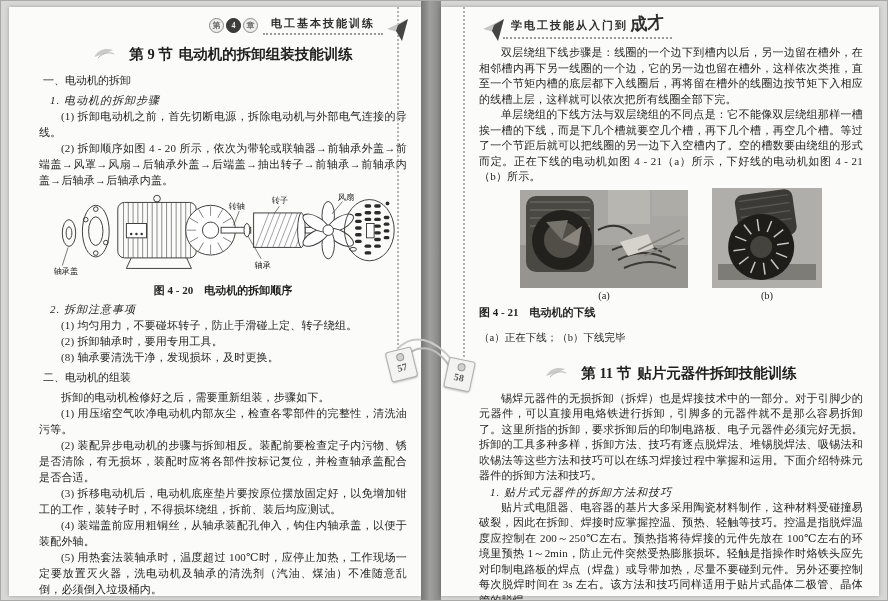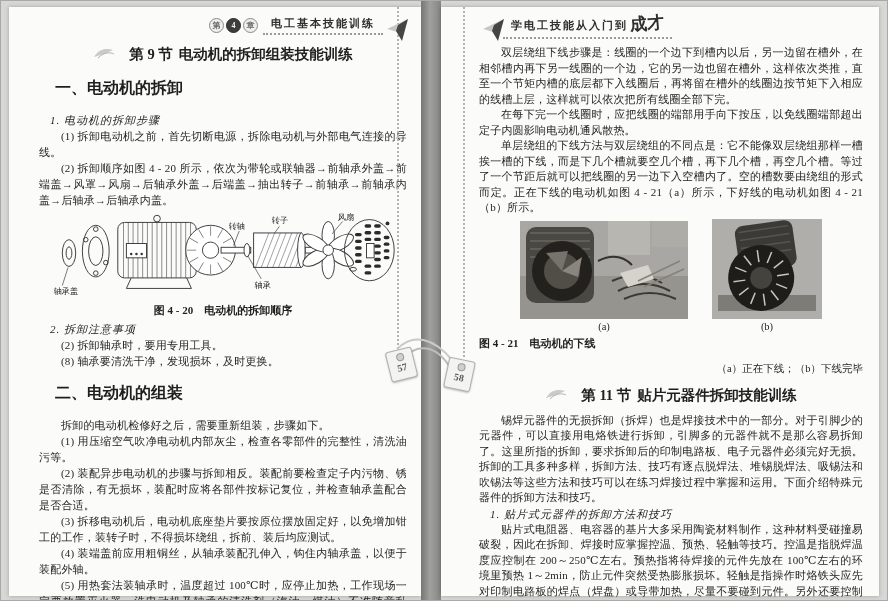--- a/index.html
+++ b/index.html
@@ -36,36 +36,36 @@
   .tag-l{right:6px;top:342;top:342px;transform:rotate(-14deg);}
   .tag-r{left:5px;top:352px;transform:rotate(12deg);}
   .tag-dot{position:absolute;top:3px;left:9px;width:6px;height:6px;border-radius:50%;
            background:#cfcfcd;border:1px solid #9a9a98;}
   .tag-num{font-size:10px;font-weight:bold;color:#5a5a58;margin-top:5px;}
   .strings{position:absolute;left:392px;top:330px;z-index:2;}
 
   
   .p{font-size:11px;line-height:16px;text-align:justify;text-indent:2em;margin:0;letter-spacing:.2px;}
   .page-right .p{line-height:15.5px;}
-  .h{font-weight:bold;font-size:16px;line-height:16px;margin:16px;}
+  .h{font-weight:normal;font-size:11px;line-height:16px;margin:4px;}
   .kai{font-style:italic;font-size:11px;line-height:16px;margin:0;text-indent:1em;letter-spacing:1px;}
   .sec{display:flex;justify-content:center;align-items:center;font-weight:bold;font-size:14.5px;margin:8px 0;gap:6px;}
   .sec .sec-t{}
   .sec .swoosh{margin-right:8px;}
   .sec10{margin-top:12px;}
   .sec11{margin:10px 0 8px;}
 
   
   .fig{text-align:center;margin:2px 0 0;}
   .figcap{text-align:center;font-weight:bold;font-size:11px;line-height:15px;margin:1px 0 3px;}
   .photos{display:flex;justify-content:center;align-items:flex-end;gap:24px;margin-top:3px;}
   .photo-col{display:flex;flex-direction:column;align-items:center;}
   .photo-label{font-size:10.5px;line-height:14px;margin-top:1px;}
   .fig21cap{text-align:left;font-weight:bold;font-size:11px;line-height:15px;margin-top:2px;}
-  .fig21sub{text-align:right;font-size:10.5px;line-height:14px;margin-bottom:10px;}
+  .fig21sub{text-align:left;font-size:10.5px;line-height:14px;margin-bottom:19px;}
   svg text{font-family:"Liberation Serif","DejaVu Serif",serif;}
 </style>
 </head>
 <body>
 
 <div class="canvas">
 
   <div class="page page-left">
     <div class="vdots vdots-l"></div>
 
@@ -184,20 +184,21 @@
           <text x="186" y="20">转轴</text>
           <text x="231" y="14">转子</text>
           <text x="213" y="82">轴承</text>
           <text x="300" y="10">风扇</text>
         </g>
       </svg>
     </div>
     <p class="figcap">图 4 - 20　电动机的拆卸顺序</p>
 
     <p class="kai">2. 拆卸注意事项</p>
+    <p class="p">(1) 均匀用力，不要碰坏转子，防止手滑碰上定、转子绕组。</p>
     <p class="p">(2) 拆卸轴承时，要用专用工具。</p>
     <p class="p">(8) 轴承要清洗干净，发现损坏，及时更换。</p>
     <p class="h">二、电动机的组装</p>
     <p class="p">拆卸的电动机检修好之后，需要重新组装，步骤如下。</p>
     <p class="p">(1) 用压缩空气吹净电动机内部灰尘，检查各零部件的完整性，清洗油污等。</p>
     <p class="p">(2) 装配异步电动机的步骤与拆卸相反。装配前要检查定子内污物、锈是否清除，有无损坏，装配时应将各部件按标记复位，并检查轴承盖配合是否合适。</p>
     <p class="p">(3) 拆移电动机后，电动机底座垫片要按原位摆放固定好，以免增加钳工的工作，装转子时，不得损坏绕组，拆前、装后均应测试。</p>
     <p class="p">(4) 装端盖前应用粗铜丝，从轴承装配孔伸入，钩住内轴承盖，以便于装配外轴。</p>
     <p class="p">(5) 用热套法装轴承时，温度超过 100℃时，应停止加热，工作现场一定要放置灭火器，洗电动机及轴承的清洗剂（汽油、煤油）不准随意乱倒，必须倒入垃圾桶内。</p>
 
@@ -231,21 +232,20 @@
       <span class="plane plane-r">
         <svg width="26" height="26" viewBox="0 0 26 26">
           <polygon points="2,12 23,2 13,15" fill="#c6c6c4"></polygon>
           <polygon points="13,8 23,2 17,24 11,14" fill="#454543"></polygon>
         </svg>
       </span>
       <span class="dotted-under"><span>学电工技能从入门到</span><span class="accent">成才</span></span>
     </div>
 
     <p class="p">双层绕组下线步骤是：线圈的一个边下到槽内以后，另一边留在槽外，在相邻槽内再下另一线圈的一个边，它的另一边也留在槽外，这样依次类推，直至一个节矩内槽的底层都下入线圈后，再将留在槽外的线圈边按节矩下入相应的线槽上层，这样就可以依次把所有线圈全部下完。</p>
-    <p class="p">在每下完一个线圈时，应把线圈的端部用手向下按压，以免线圈端部超出定子内圆影响电动机通风散热。</p>
     <p class="p">单层绕组的下线方法与双层绕组的不同点是：它不能像双层绕组那样一槽挨一槽的下线，而是下几个槽就要空几个槽，再下几个槽，再空几个槽。等过了一个节距后就可以把线圈的另一边下入空槽内了。空的槽数要由绕组的形式而定。正在下线的电动机如图 4 - 21（a）所示，下好线的电动机如图 4 - 21（b）所示。</p>
 
     <div class="photos">
       <div class="photo-col">
         <svg width="168" height="98" viewBox="0 0 168 98">
           <rect width="168" height="98" fill="#a9a7a3"></rect>
           <rect y="55" width="168" height="43" fill="#96948e"></rect>
           <rect x="88" y="0" width="42" height="34" fill="#b8b6b1"></rect>
           <rect x="132" y="0" width="36" height="26" fill="#aeaca7"></rect>
           <rect x="6" y="6" width="68" height="76" rx="10" fill="#4a4843"></rect>

